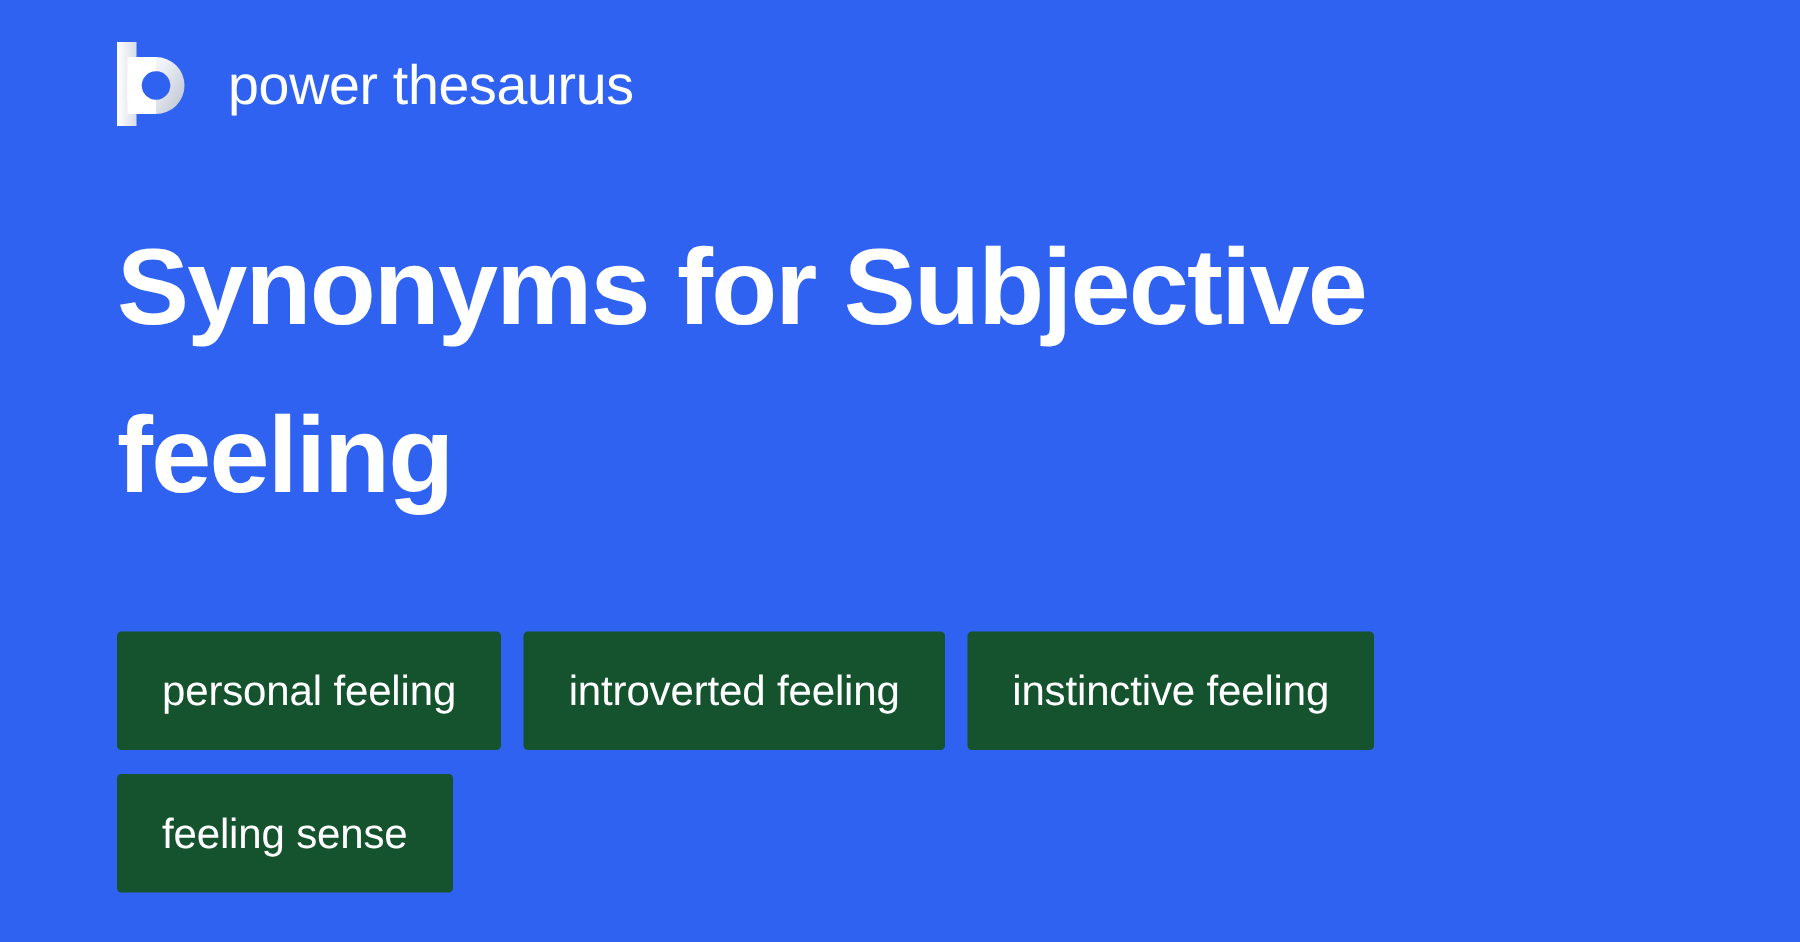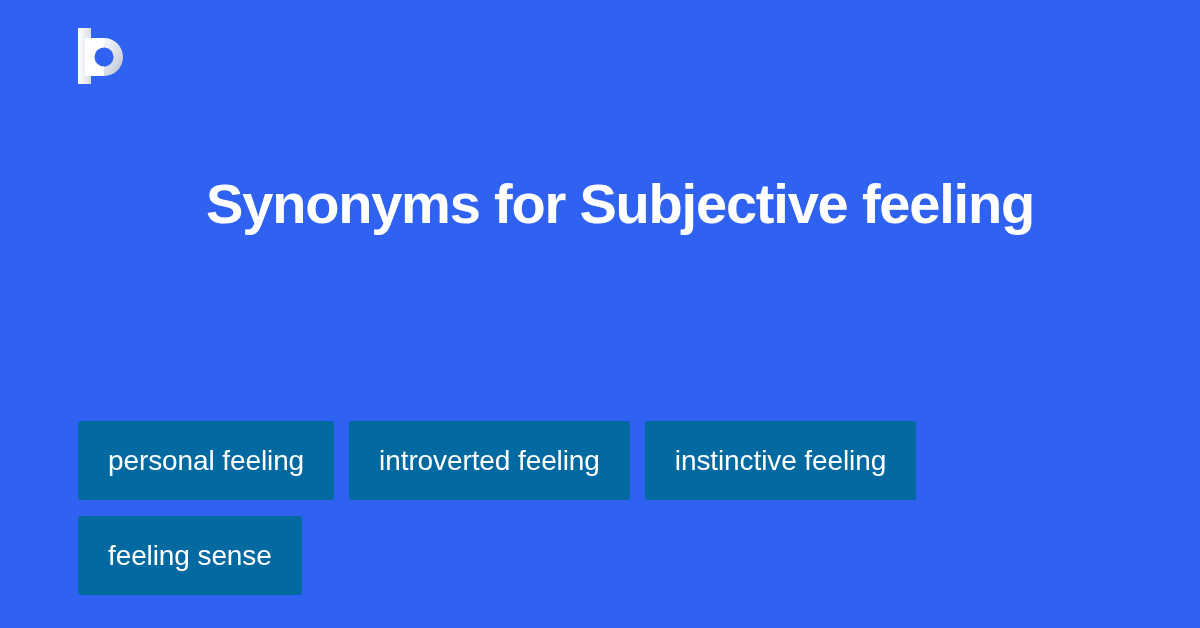--- a/index.html
+++ b/index.html
@@ -48,27 +48,26 @@
     letter-spacing: -0.2px;
     white-space: nowrap;
   }
 
   
   .headline {
     position: absolute;
     left: 78px;
     top: 136px;
     width: 1060px;
-    margin: 12px;
+    margin: 0;
     color: #ffffff;
-    font-size: 56px;
+    font-size: 72px;
     font-weight: 700;
     line-height: 112px;
     letter-spacing: -1.2px;
-    text-align: center;
   }
 
   
   .chips {
     position: absolute;
     left: 78px;
     top: 421px;
     width: 1040px;
     display: flex;
     flex-wrap: wrap;
@@ -76,21 +75,21 @@
     align-content: flex-start;
   }
 
   .chip {
     height: 79px;
     box-sizing: border-box;
     display: flex;
     align-items: center;
     justify-content: center;
     padding: 0 30px;
-    background: #0369a1;
+    background: #14532d;
     border-radius: 3px;
     color: #ffffff;
     font-size: 28px;
     font-weight: 400;
     line-height: 1;
     letter-spacing: -0.1px;
     white-space: nowrap;
   }
 </style>
 </head>
@@ -113,20 +112,21 @@
       </defs>
 
       <rect x="0" y="0" width="13" height="56" fill="url(#stemGrad)"></rect>
 
       <path d="M26 10 A19 19 0 1 1 26 48 A19 19 0 1 1 26 10 Z
                M26 19.5 A9.5 9.5 0 1 0 26 38.5 A9.5 9.5 0 1 0 26 19.5 Z" fill="url(#bowlGrad)" fill-rule="evenodd"></path>
       <rect x="7" y="10" width="19" height="38" fill="#ffffff"></rect>
       <path d="M7 19.5 h19 a9.5 9.5 0 0 1 0 19 H7 Z" fill="#ffffff"></path>
       <circle cx="26" cy="29" r="9.5" fill="#3062f2"></circle>
     </svg>
+    <span class="brand-name">power thesaurus</span>
   </div>
 
   <h1 class="headline">Synonyms for Subjective feeling</h1>
 
   <div class="chips">
     <div class="chip">personal feeling</div>
     <div class="chip">introverted feeling</div>
     <div class="chip">instinctive feeling</div>
     <div class="chip">feeling sense</div>
   </div>

